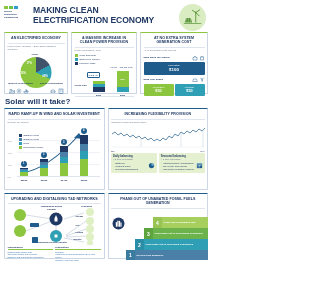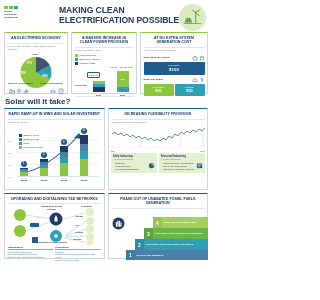--- a/index.html
+++ b/index.html
@@ -8,21 +8,21 @@
     font-family: "Liberation Sans", sans-serif;
     background:#ffffff;
     color:#1f3864;
     width:212px; height:300px;
     overflow:hidden;
     position:relative;
   }
   .page { width:212px; height:300px; padding:4px 4px 2px 4px; position:relative; }
 
   
-  .header { display:flex; align-items:flex-start; height:26px; position:relative;gap:26px; }
+  .header { display:flex; align-items:flex-start; height:26px; position:relative; }
   .logo { width:26px; flex:0 0 26px; padding-top:2px; }
   .logo-bars { display:flex; gap:1px; margin-bottom:1px; }
   .logo-bars i { display:block; width:4px; height:3px; }
   .lb1{background:#8cc63f;} .lb2{background:#6fbf4a;} .lb3{background:#2f9fd0;}
   .logo-txt { font-size:2.3px; line-height:3.1px; color:#1f3864; font-weight:bold; letter-spacing:.05px;}
   .title { padding-left:3px; padding-top:2px; }
   .title div { font-size:8.6px; line-height:9.6px; font-weight:bold; color:#1f3864; letter-spacing:-0.1px;}
   .header-badge {
     position:absolute; right:2px; top:0px;
     width:27px; height:27px; border-radius:50%;
@@ -167,21 +167,21 @@
         <i class="lb1"></i>
           <i class="lb2"></i>
           <i class="lb3"></i>
       </div>
       <div class="logo-txt">Energy</div>
       <div class="logo-txt">Transitions</div>
       <div class="logo-txt">Commission</div>
     </div>
     <div class="title">
       <div>MAKING CLEAN</div>
-      <div>ELECTRIFICATION POSSIBLE</div>
+      <div>ELECTRIFICATION ECONOMY</div>
     </div>
     <div class="header-badge">
       <svg viewBox="0 0 24 24">
         <g stroke="#4d8c2a" stroke-width="0.9" fill="none">
           <line x1="15" y1="6" x2="15" y2="17"></line>
           <line x1="15" y1="6" x2="19.5" y2="3"></line>
           <line x1="15" y1="6" x2="19" y2="10"></line>
           <line x1="15" y1="6" x2="11" y2="3.5"></line>
         </g>
         <circle cx="15" cy="6" r="0.9" fill="#4d8c2a"></circle>

